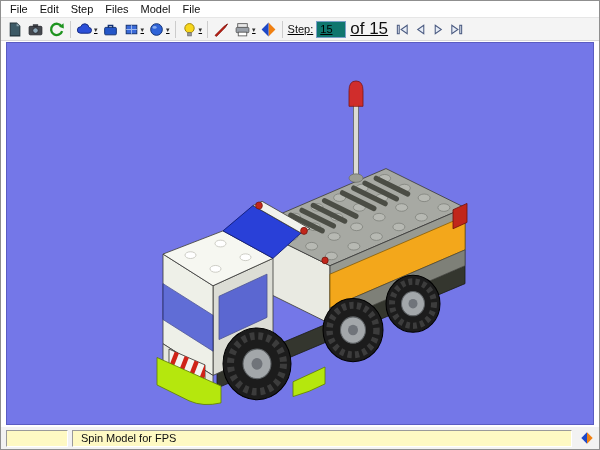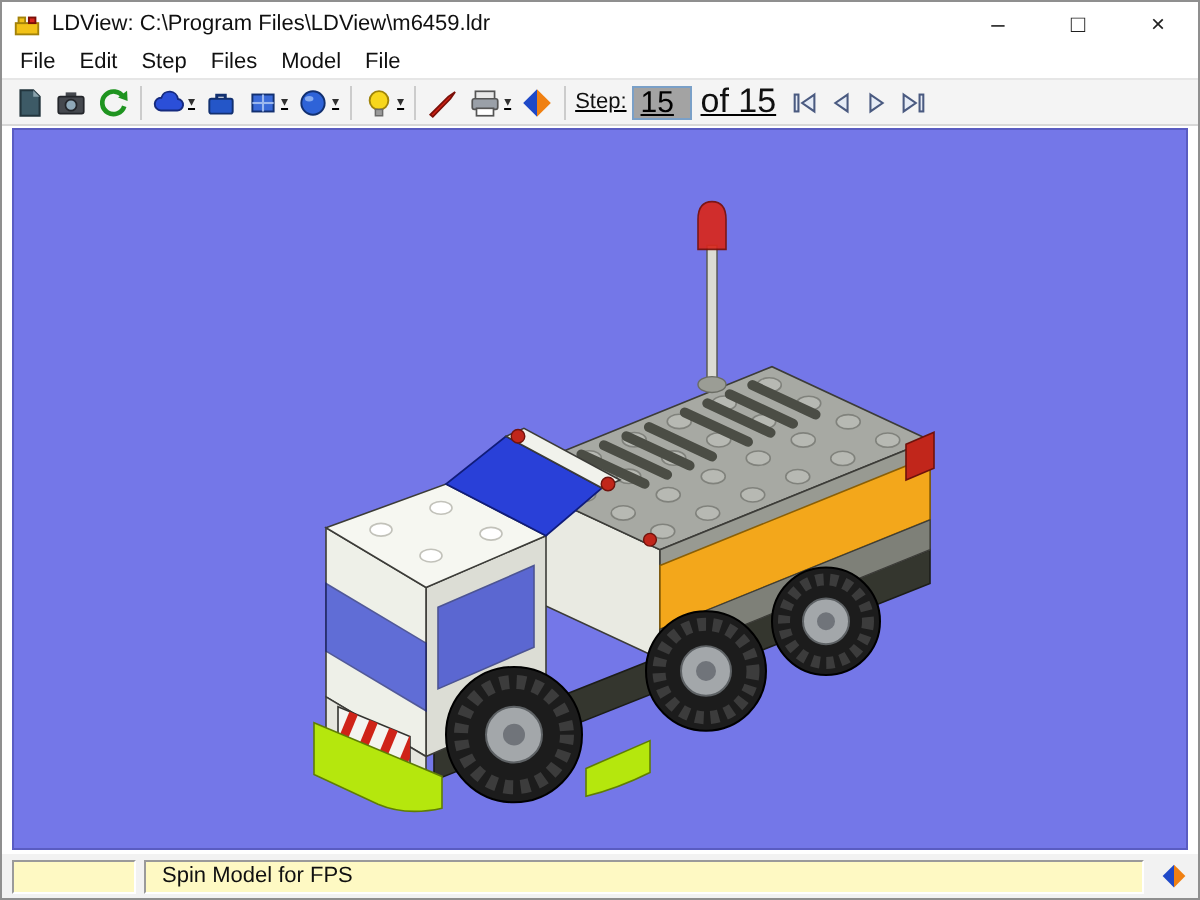--- a/index.html
+++ b/index.html
@@ -20,22 +20,22 @@
   .menu-item { font-size:11px; color:#101010; padding:1px 6px; }
 
   
   .toolbar { height:24px; flex:0 0 auto; background:#f4f4f4; border-top:1px solid #e6e6e6;
              border-bottom:1px solid #d8d8d8; display:flex; align-items:center; padding:0 3px;text-decoration:underline; }
   .tb-btn { height:21px; display:flex; align-items:center; justify-content:center; padding:0 2px; border-radius:2px; }
   .tb-btn svg { width:17px; height:17px; }
   .tb-caret { font-size:7px; color:#303030; margin-left:1px; line-height:1; }
   .tb-sep { width:1px; height:17px; background:#cccccc; margin:0 3px; flex:0 0 auto; }
   .step-label { font-size:11px; color:#101010; margin:0 3px 0 2px; }
-  .step-input { width:30px; height:17px; border:1px solid #7aa0c8; background:#a3a3a3;
-                font-family:inherit; font-size:15px; padding:0 3px; }
+  .step-input { width:30px; height:17px; border:1px solid #7aa0c8; background:#0f766e;
+                font-family:inherit; font-size:11px; padding:0 3px; }
   .step-of { font-size:17px; color:#101010; margin:0 5px 0 4px; }
   .nav-btn { width:18px; height:19px; display:flex; align-items:center; justify-content:center; }
   .nav-btn svg { width:15px; height:15px; }
 
   
   .viewport { flex:1 1 auto; margin:1px 5px 2px 5px; border:1px solid #5a5cc2;
               background:#7477e8; position:relative; overflow:hidden; }
   .viewport svg.model { position:absolute; inset:0; width:100%; height:100%; }
 
   
@@ -45,33 +45,20 @@
   .status-cell.small { width:62px; flex:0 0 auto; }
   .status-cell.main { flex:1 1 auto; display:flex; align-items:center; padding:0 8px; }
   .status-cell.main span { font-size:11px; color:#101010; }
   .status-logo { width:14px; height:14px; flex:0 0 auto; margin-left:4px; }
 </style>
 </head>
 <body>
 
 <div class="window">
 
-  <div class="titlebar">
-    <svg class="app-icon" viewBox="0 0 16 16">
-      <rect x="2" y="7" width="12" height="6" fill="#f2c218" stroke="#a3820a" stroke-width="1"></rect>
-      <rect x="3.5" y="4" width="3.5" height="3" fill="#f2c218" stroke="#a3820a" stroke-width="1"></rect>
-      <rect x="9" y="4" width="3.5" height="3" fill="#d8281e" stroke="#7a0f08" stroke-width="1"></rect>
-    </svg>
-    <div class="title-text">LDView: C:\Program Files\LDView\m6459.ldr</div>
-    <div class="win-controls">
-      <div class="win-btn">–</div>
-      <div class="win-btn">□</div>
-      <div class="win-btn">×</div>
-    </div>
-  </div>
 
   <div class="menubar">
     <span class="menu-item">File</span>
     <span class="menu-item">Edit</span>
     <span class="menu-item">Step</span>
     <span class="menu-item">Files</span>
     <span class="menu-item">Model</span>
     <span class="menu-item">File</span>
   </div>
 

